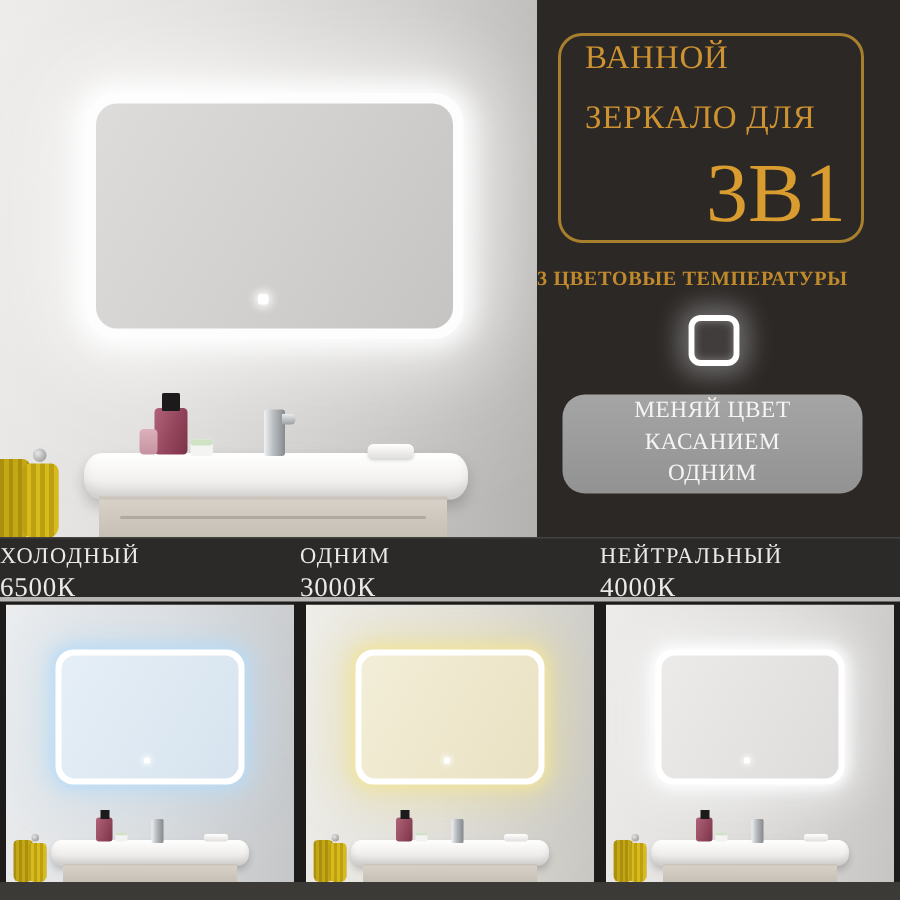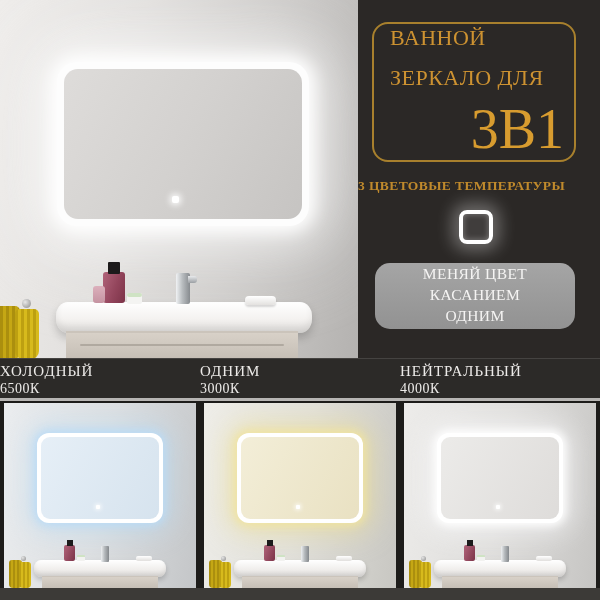--- a/index.html
+++ b/index.html
@@ -56,21 +56,21 @@
     background:rgba(255,255,255,0.1);
     box-shadow:0 0 16px 7px rgba(255,255,255,0.30), inset 0 0 6px rgba(255,255,255,0.35);}
   .info-box{position:absolute;left:17px;top:263px;width:200px;height:66px;border-radius:15px;
     background:linear-gradient(#a5a5a5,#929292);
     color:#f5f4f3;font-size:15.5px;line-height:21px;text-align:center;padding-top:0;letter-spacing:0.4px;}
   
   .modes-bar{position:absolute;left:0;top:358px;width:600px;height:40px;background:#2c2a28;
     border-top:1px solid #454341;display:flex;}
   .mode{flex:1;text-align:left;color:#eceae8;}
   .mode-name{font-size:15px;letter-spacing:1px;margin-top:4px;}
-  .mode-temp{font-size:14px;letter-spacing:0.5px;margin-top:1px;}
+  .mode-temp{font-size:18px;letter-spacing:0.5px;margin-top:1px;}
   .bar-edge{position:absolute;left:0;top:398px;width:600px;height:3px;background:#b7b5b3;}
   
   .thumb{position:absolute;top:403px;width:192px;height:185px;overflow:hidden;}
   .thumb.c1{left:4px;}  .thumb.c2{left:204px;}  .thumb.c3{left:404px;}
   .t-wall{position:absolute;inset:0;}
   .thumb--cold .t-wall{background:linear-gradient(100deg,#ebedef 0%,#dddfe1 50%,#c4c6c8 100%);}
   .thumb--warm .t-wall{background:linear-gradient(100deg,#efeee9 0%,#e1e0db 50%,#c8c7c2 100%);}
   .thumb--neutral .t-wall{background:linear-gradient(100deg,#edecea 0%,#dfdedc 50%,#c6c5c3 100%);}
   .t-mirror{position:absolute;left:33px;top:30px;width:126px;height:90px;border-radius:12px;background:#fff;}
   .thumb--cold .t-mirror{box-shadow:0 0 9px 3px rgba(186,219,245,0.95),0 0 26px 12px rgba(186,219,245,0.45);}

